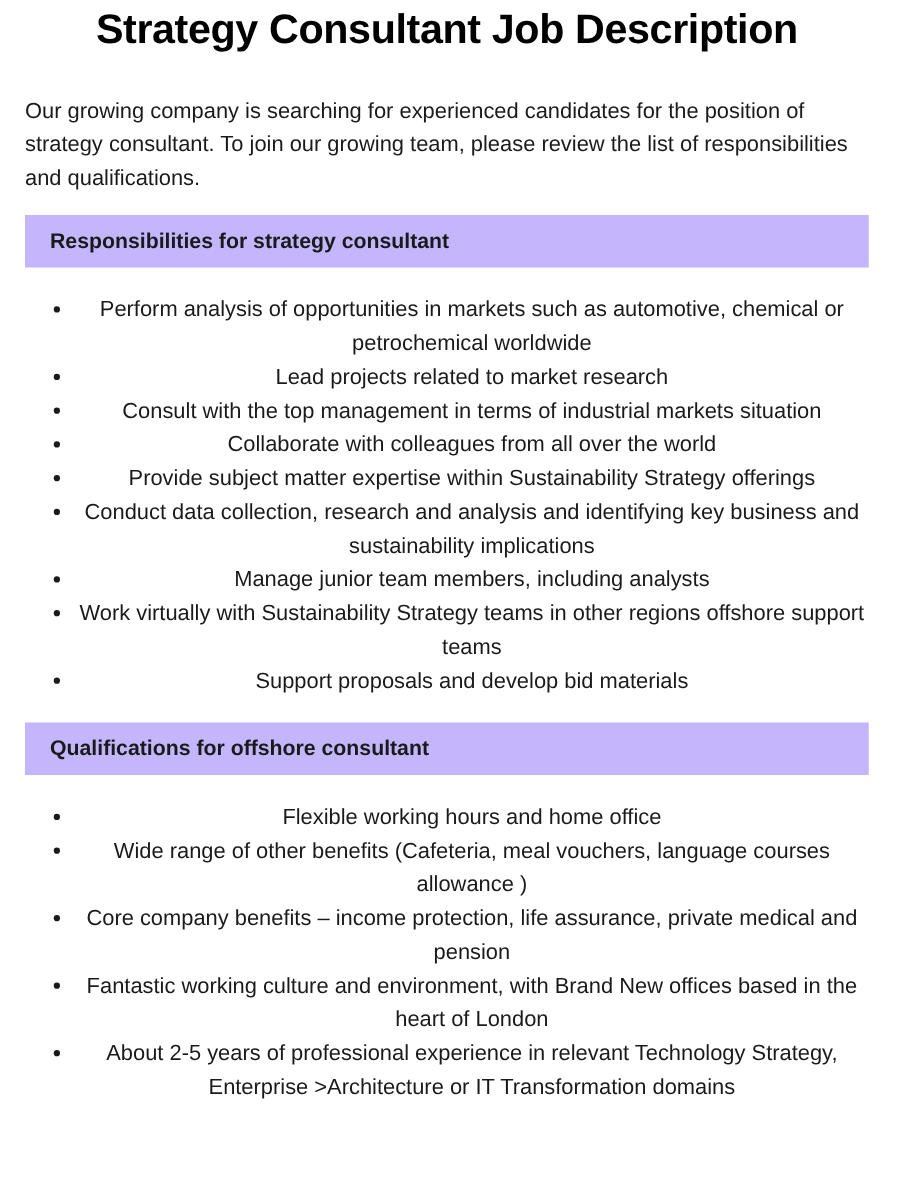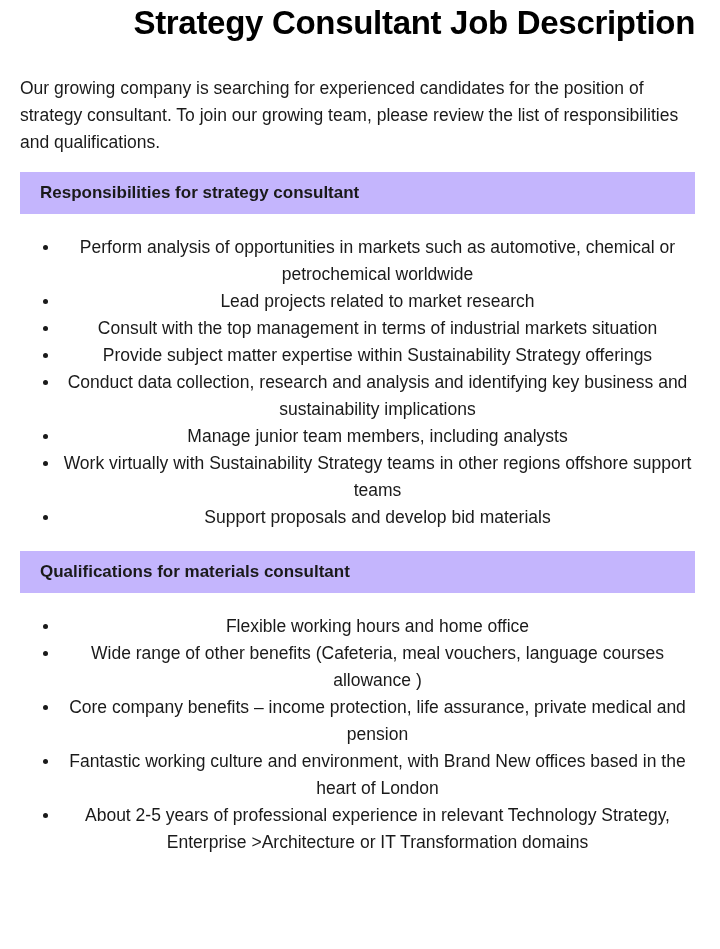--- a/index.html
+++ b/index.html
@@ -16,21 +16,21 @@
     }
     .page {
       padding: 0 25px 0 20px;
     }
     h1.title {
       margin: 0;
       padding-top: 3px;
       font-size: 33px;
       line-height: 40px;
       font-weight: bold;
-      text-align: right;
+      text-align: center;
       letter-spacing: -0.3px;
       color: #000000;
     }
     p.intro {
       margin: 32px 0 0 0;
       font-size: 17.5px;
       line-height: 27px;
       color: #1a1a1a;
     }
     .section-header {
@@ -76,29 +76,30 @@
   <h1 class="title">Strategy Consultant Job Description</h1>
   <p class="intro">Our growing company is searching for experienced candidates for the position of strategy consultant. To join our growing team, please review the list of responsibilities and qualifications.</p>
 
   <div class="section-header">
     <span>Responsibilities for strategy consultant</span>
   </div>
   <ul class="items">
     <li><span class="bullet"></span><span>Perform analysis of opportunities in markets such as automotive, chemical or petrochemical worldwide</span></li>
     <li><span class="bullet"></span><span>Lead projects related to market research</span></li>
     <li><span class="bullet"></span><span>Consult with the top management in terms of industrial markets situation</span></li>
+    <li><span class="bullet"></span><span>Collaborate with colleagues from all over the world</span></li>
     <li><span class="bullet"></span><span>Provide subject matter expertise within Sustainability Strategy offerings</span></li>
     <li><span class="bullet"></span><span>Conduct data collection, research and analysis and identifying key business and sustainability implications</span></li>
     <li><span class="bullet"></span><span>Manage junior team members, including analysts</span></li>
     <li><span class="bullet"></span><span>Work virtually with Sustainability Strategy teams in other regions offshore support teams</span></li>
     <li><span class="bullet"></span><span>Support proposals and develop bid materials</span></li>
   </ul>
 
   <div class="section-header quals-header">
-    <span>Qualifications for materials consultant</span>
+    <span>Qualifications for offshore consultant</span>
   </div>
   <ul class="items">
     <li><span class="bullet"></span><span>Flexible working hours and home office</span></li>
     <li><span class="bullet"></span><span>Wide range of other benefits (Cafeteria, meal vouchers, language courses allowance )</span></li>
     <li><span class="bullet"></span><span>Core company benefits – income protection, life assurance, private medical and pension</span></li>
     <li><span class="bullet"></span><span>Fantastic working culture and environment, with Brand New offices based in the heart of London</span></li>
     <li><span class="bullet"></span><span>About 2-5 years of professional experience in relevant Technology Strategy, Enterprise &gt;Architecture or IT Transformation domains</span></li>
   </ul>
 </div>
 

